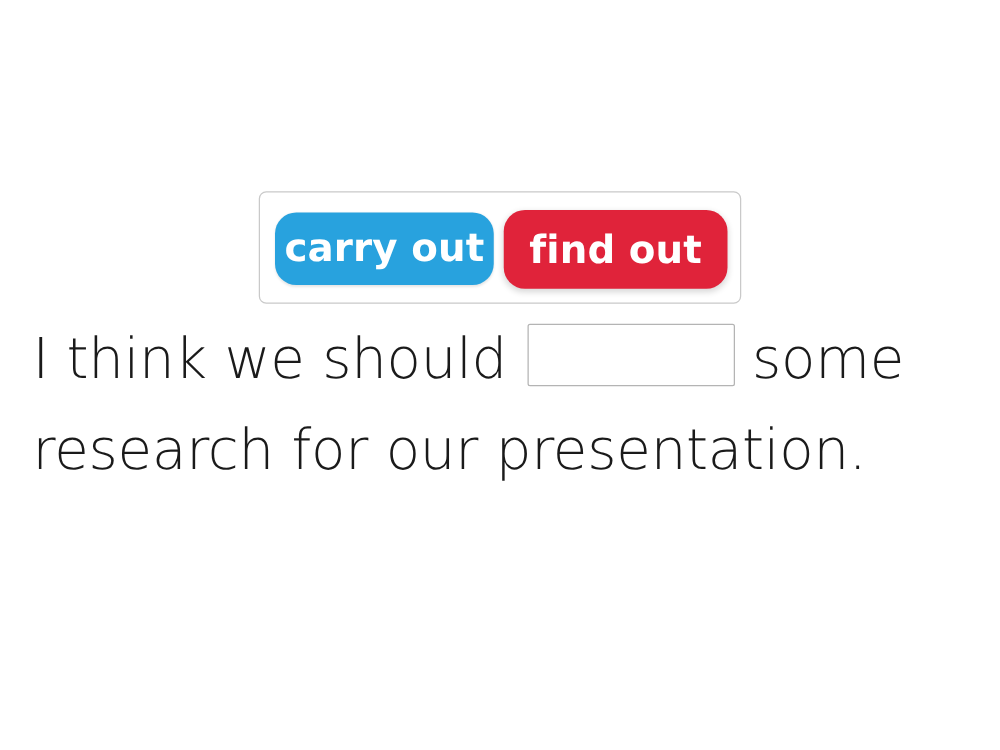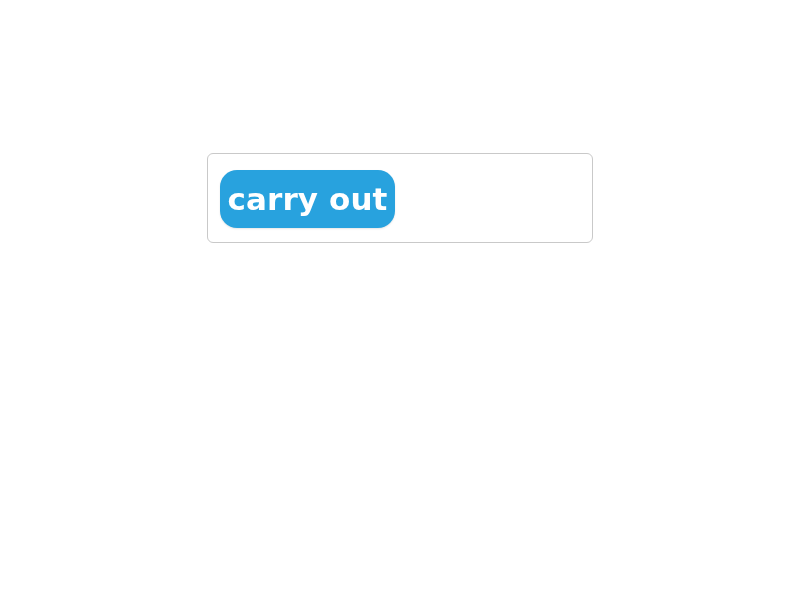--- a/index.html
+++ b/index.html
@@ -119,15 +119,22 @@
 <body>
 
 <div id="activity-stage">
 
   <div id="answer-tray"></div>
 
   <div class="answer-tile" id="tile-carry-out">
     <span>carry out</span>
   </div>
 
+  <div class="answer-tile" id="tile-find-out">
+    <span>find out</span>
+  </div>
 
+  <div id="sentence-block">
+    <span class="sentence-line"><span class="sentence-text">I think we should</span><span id="gap-dropzone"></span><span class="sentence-text">some</span></span>
+    <span class="sentence-line"><span class="sentence-text">research for our presentation.</span></span>
+  </div>
 
 </div>
 
 </body></html>

